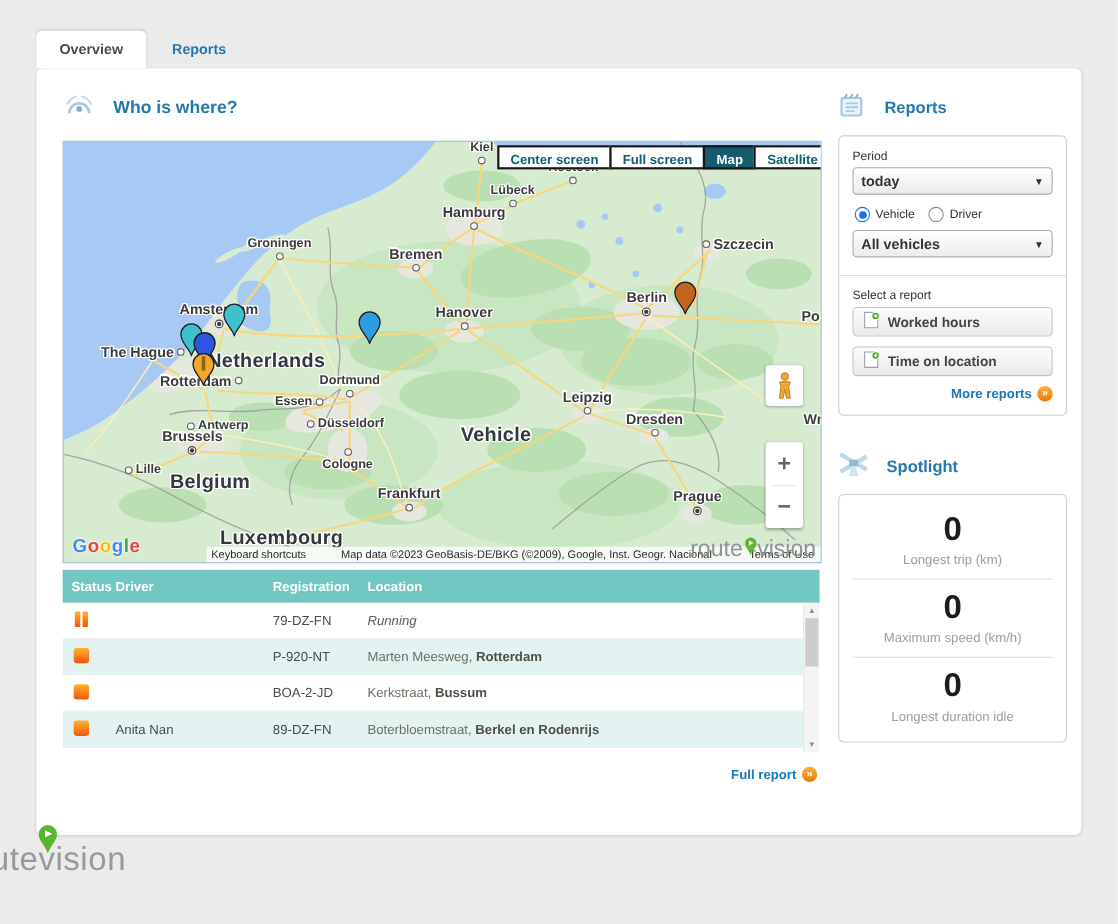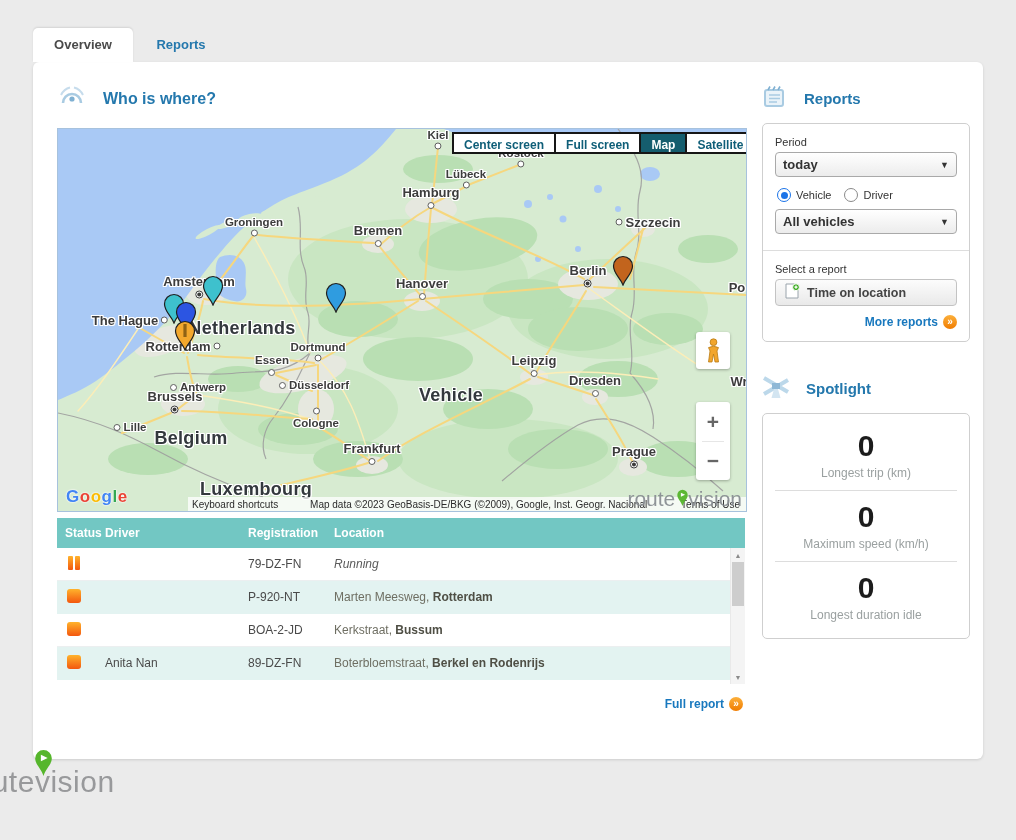--- a/index.html
+++ b/index.html
@@ -254,21 +254,21 @@
             <span class="dot"></span>
           </div>
           <div class="mc-label mc-col" style="left: 408px; top: 49px;">
             <span class="k-town">Lübeck</span>
             <span class="dot"></span>
           </div>
           <div class="mc-label mc-col" style="left: 373px; top: 68px;">
             <span class="k-city">Hamburg</span>
             <span class="dot"></span>
           </div>
-          <div class="mc-label" style="left: 590px; top: 93px;">
+          <div class="mc-label" style="left: 613px; top: 93px;">
             <span class="dot"></span>
             <span class="k-city">Szczecin</span>
           </div>
           <div class="mc-label mc-col" style="left: 196px; top: 97px;">
             <span class="k-town">Groningen</span>
             <span class="dot"></span>
           </div>
           <div class="mc-label mc-col" style="left: 320px; top: 106px;">
             <span class="k-city">Bremen</span>
             <span class="dot"></span>
@@ -296,21 +296,21 @@
             <span class="k-country">Netherlands</span>
           </div>
           <div class="mc-label" style="left: 125px; top: 217px;">
             <span class="k-city">Rotterdam</span>
             <span class="dot"></span>
           </div>
           <div class="mc-label mc-col" style="left: 260px; top: 222px;">
             <span class="k-town">Dortmund</span>
             <span class="dot"></span>
           </div>
-          <div class="mc-label" style="left: 214px; top: 236px; flex-direction: column;">
+          <div class="mc-label" style="left: 214px; top: 236px;">
             <span class="k-town">Essen</span>
             <span class="dot"></span>
           </div>
           <div class="mc-label mc-col" style="left: 476px; top: 236px;">
             <span class="k-city">Leipzig</span>
             <span class="dot"></span>
           </div>
           <div class="mc-label" style="left: 256px; top: 256px;">
             <span class="dot"></span>
             <span class="k-town">Düsseldorf</span>
@@ -496,20 +496,29 @@
       <hr>
       <label>Select a report</label>
       <div id="report-buttons">
           <button class="report-btn">
             <span><svg width="15" height="16" viewBox="0 0 15 16">
                 <path d="M1 1 h8.5 l3.5 3.5 V15 H1 Z" fill="#fff" stroke="#9aa4ac"></path>
                 <path d="M9.5 1 v3.5 H13" fill="#dfe6ea" stroke="#9aa4ac"></path>
                 <circle cx="11" cy="4.2" r="3.4" fill="#3aaa1f" stroke="#fff"></circle>
                 <path d="M11 2.6 v3.2 M9.4 4.2 h3.2" stroke="#fff" stroke-width="1.3"></path>
               </svg></span>
+            <span>Worked hours</span>
+          </button>
+          <button class="report-btn">
+            <span><svg width="15" height="16" viewBox="0 0 15 16">
+                <path d="M1 1 h8.5 l3.5 3.5 V15 H1 Z" fill="#fff" stroke="#9aa4ac"></path>
+                <path d="M9.5 1 v3.5 H13" fill="#dfe6ea" stroke="#9aa4ac"></path>
+                <circle cx="11" cy="4.2" r="3.4" fill="#3aaa1f" stroke="#fff"></circle>
+                <path d="M11 2.6 v3.2 M9.4 4.2 h3.2" stroke="#fff" stroke-width="1.3"></path>
+              </svg></span>
             <span>Time on location</span>
           </button>
         </div>
       <div class="more">
         <a class="blue-link">More reports</a>
         <span class="circ-arrow"></span>
       </div>
     </div>
 
     <div class="sec-head spot-head">

